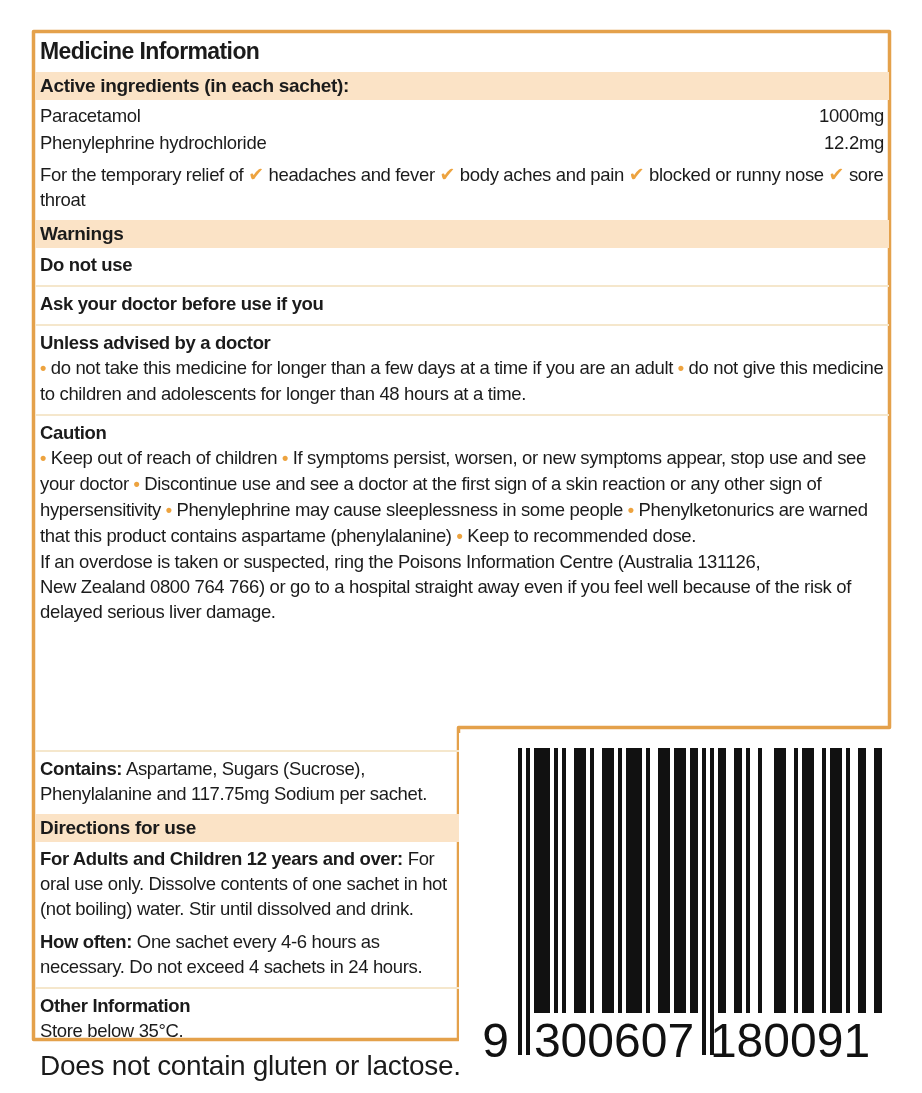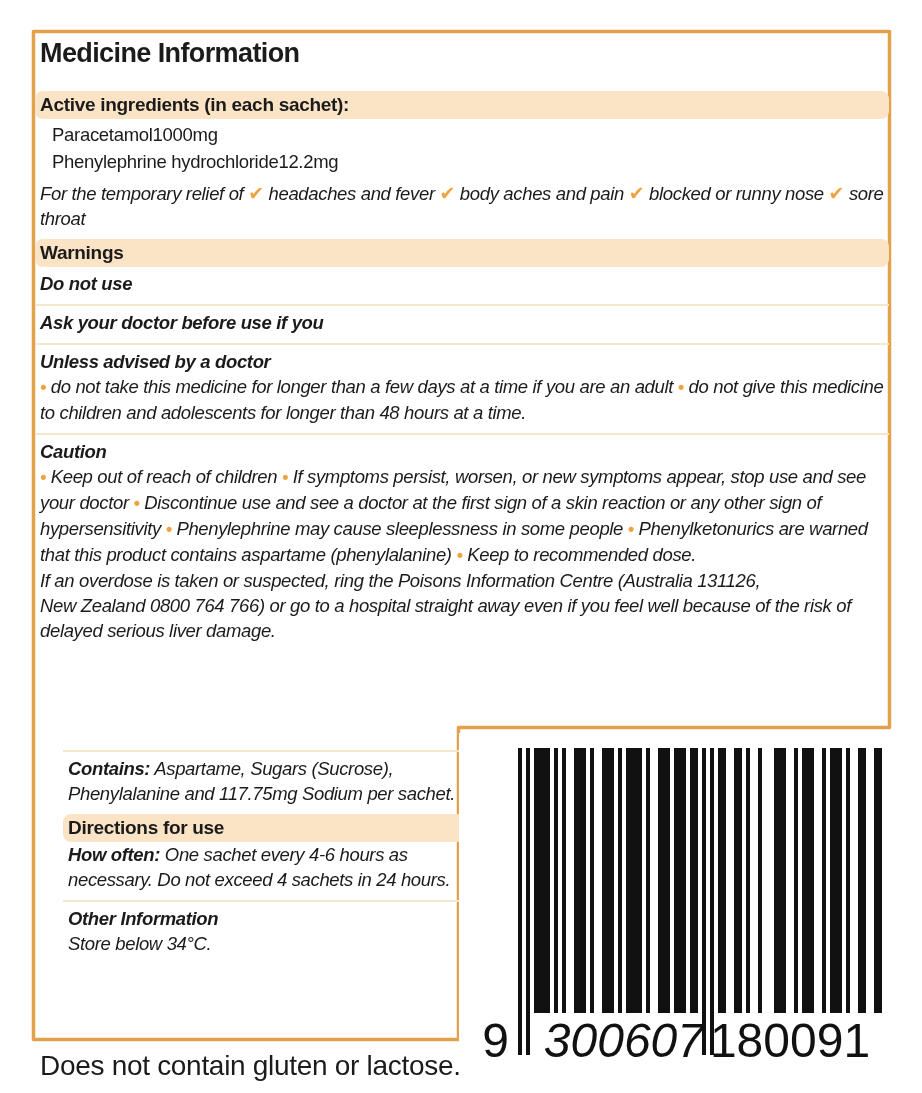--- a/index.html
+++ b/index.html
@@ -1,41 +1,41 @@
 <!DOCTYPE html>
 <html style="--border: #E4A14B; --band: #FBE3C6; --divider: #F5E7CC; --accent: #EDA33F; --text: #1B1B1B;"><head>
 <meta charset="utf-8">
 <style>
   html,body{margin:0;padding:0;background:#ffffff;}
   body{width:922px;height:1093px;font-family:"Liberation Sans","DejaVu Sans",sans-serif;color:var(--text,#1b1b1b);}
   .page{position:relative;width:922px;height:1093px;overflow:hidden;background:#fff;}
   svg.frame{position:absolute;left:0;top:0;}
   .frame path{fill:#ffffff;stroke:var(--border,#e4a14b);stroke-width:3.5;stroke-linejoin:round;}
   .upper{position:absolute;left:35px;top:33px;width:854px;}
-  .lower{position:absolute;left:35px;top:750px;width:424px;padding-left:28px;}
-  .title{font-size:27px;font-weight:700;letter-spacing:-0.6px;padding:5px 5px 22px;}
-  .band{background:var(--band,#fbe3c6);font-weight:700;font-size:19px;line-height:28px;padding:0 5px;letter-spacing:-0.3px;border-radius:8px;}
+  .lower{position:absolute;left:35px;top:750px;width:424px;}
+  .title{font-size:23px;font-weight:700;letter-spacing:-0.6px;padding:5px 5px 7px;}
+  .band{background:var(--band,#fbe3c6);font-weight:700;font-size:19px;line-height:28px;padding:0 5px;letter-spacing:-0.3px;}
   .rows{padding:2px 0;}
-  .row{display:flex;font-size:18.5px;line-height:27px;padding:0 5px;letter-spacing:-0.3px;margin-left:12px;}
-  .sec{padding:4px 5px 8px;font-size:18.5px;line-height:25px;letter-spacing:-0.35px;font-style:italic;}
+  .row{display:flex;justify-content:space-between;font-size:18.5px;line-height:27px;padding:0 5px;letter-spacing:-0.3px;}
+  .sec{padding:4px 5px 8px;font-size:18.5px;line-height:25px;letter-spacing:-0.35px;}
   .sec .head{font-weight:700;}
   .lead{font-weight:700;}
   .divider{height:2px;background:var(--divider,#f5e7cc);}
   .ic{color:var(--accent,#eda33f);font-weight:700;}
   .ic-check{font-size:19px;}
   .ic-cross{font-size:17px;}
   .ic-question{font-size:19px;}
   .ic-bullet{font-size:18px;}
   .footer-note{position:absolute;left:40px;top:1050px;font-size:28px;letter-spacing:-0.3px;}
   .barcode{position:absolute;left:459px;top:733px;width:463px;height:360px;background:#fff;}
   .barcode svg{position:absolute;left:59px;top:15px;}
   .barcode svg rect{fill:#111111;}
   .bc-digit{position:absolute;top:284px;font-size:48px;line-height:1;color:#111;}
   .bc-prefix{left:12px;width:38px;text-align:right;}
-  .bc-g1{left:65px;width:180px;text-align:right;font-style:italic;}
+  .bc-g1{left:65px;width:180px;text-align:center;}
   .bc-g2{left:241px;width:180px;text-align:center;}
 </style>
 </head>
 <body>
 
 <div class="page">
 
   <svg class="frame" width="922" height="1093" viewBox="0 0 922 1093">
     <path d="M 33.5,31.5 H 889.5 V 727.5 H 458.5 V 1039.5 H 33.5 Z"></path>
   </svg>
@@ -88,30 +88,33 @@
 
   <div class="lower">
     <div class="divider"></div>
 
     <div class="sec">
       <span class="lead">Contains:</span><span> Aspartame, Sugars (Sucrose), Phenylalanine and 117.75mg Sodium per sachet.</span>
     </div>
 
     <div class="band">Directions for use</div>
 
+    <div class="sec">
+      <span class="lead">For Adults and Children 12 years and over:</span><span> For oral use only. Dissolve contents of one sachet in hot (not boiling) water. Stir until dissolved and drink.</span>
+    </div>
 
     <div class="sec" style="padding-top:0;">
       <span class="lead">How often:</span><span> One sachet every 4-6 hours as necessary. Do not exceed 4 sachets in 24 hours.</span>
     </div>
 
     <div class="divider"></div>
 
     <div class="sec">
       <div class="head">Other Information</div>
-      <div>Store below 34°C.</div>
+      <div>Store below 35°C.</div>
     </div>
   </div>
 
   <div class="footer-note">Does not contain gluten or lactose.</div>
 
   <div class="barcode">
     <svg width="380" height="307">
         <rect x="0" y="0" width="4" height="307"></rect>
         <rect x="8" y="0" width="4" height="307"></rect>
         <rect x="16" y="0" width="4" height="265"></rect>

